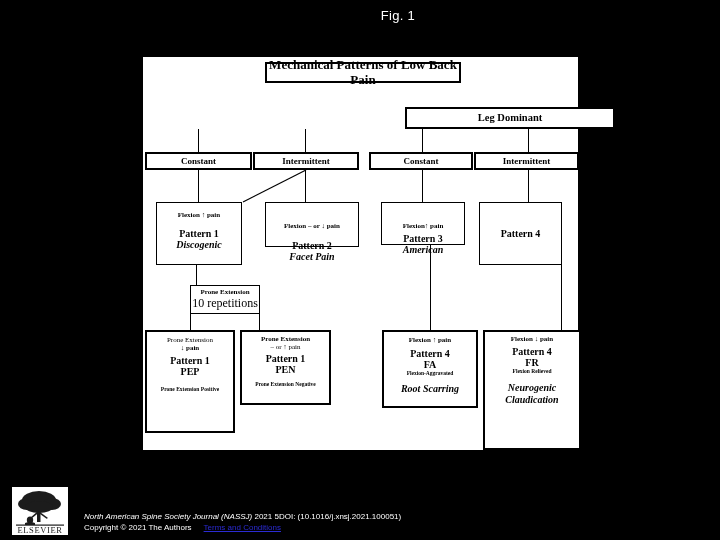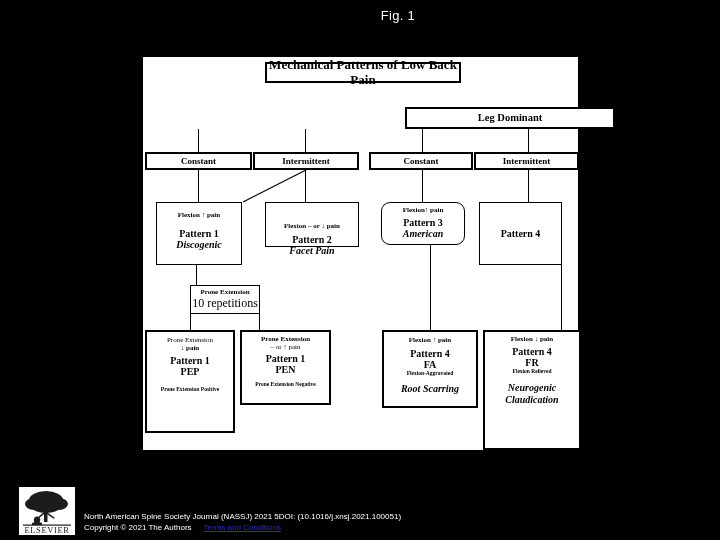--- a/index.html
+++ b/index.html
@@ -33,30 +33,30 @@
   .ln{display:block;width:100%;line-height:1.12;}
   .sm{font-size:7px;font-weight:bold;}
   .smn{font-size:7px;}
   .md{font-size:10px;font-weight:bold;}
   .it{font-style:italic;font-weight:bold;font-size:10px;}
   .tiny{font-size:5.5px;font-weight:bold;}
   .vline{position:absolute;background:#000;width:1px;}
   .diag{position:absolute;overflow:visible;}
   
   #elsevier-logo{
-    position:absolute;left:19px;top:487px;width:56px;height:48px;
+    position:absolute;left:12px;top:487px;width:56px;height:48px;
     background:#fff;overflow:hidden;
   }
   #elsevier-logo svg{display:block;}
   #footer-text{
     position:absolute;left:84px;top:511px;width:600px;
     color:#ffffff;font-size:8px;line-height:11px;
     font-family:"Liberation Sans", sans-serif;
   }
-  #footer-text .ital{}
+  #footer-text .ital{font-style:italic;}
   #terms-link{color:#2b2bd4;text-decoration:underline;margin-left:12px;}
 </style>
 </head>
 <body>
 
 <div id="fig-title">Fig. 1</div>
 
 <div id="diagram-panel">
 
   <div class="node thick" style="left:122px;top:5px;width:196px;height:21px;">
@@ -97,25 +97,25 @@
   </svg>
 
   <div class="node top" style="left:13px;top:145px;width:86px;height:63px;padding-top:9px;">
     <span class="ln sm">Flexion ↑ pain</span>
     <span class="ln md" style="margin-top:8px;">Pattern 1</span>
     <span class="ln it">Discogenic</span>
   </div>
 
   <div class="node top" style="left:122px;top:145px;width:94px;height:45px;padding-top:20px;">
     <span class="ln sm">Flexion – or ↓  pain</span>
-    <span class="ln md" style="margin-top:3px;">Pattern 2</span>
+    <span class="ln md" style="margin-top:9px;">Pattern 2</span>
     <span class="ln it">Facet Pain</span>
   </div>
 
-  <div class="node top" style="left:238px;top:145px;width:84px;height:43px;padding-top:4px;border-radius:9px;">
+  <div class="node top" style="left:238px;top:145px;width:84px;height:43px;padding-top:20px;">
     <span class="ln sm">Flexion↑ pain</span>
     <span class="ln md" style="margin-top:2px;">Pattern 3</span>
     <span class="ln it">American</span>
   </div>
 
   <div class="node" style="left:336px;top:145px;width:83px;height:63px;">
     <span class="ln md">Pattern 4</span>
   </div>
 
   <div class="vline" style="left:53px;top:208px;height:20px;"></div>

